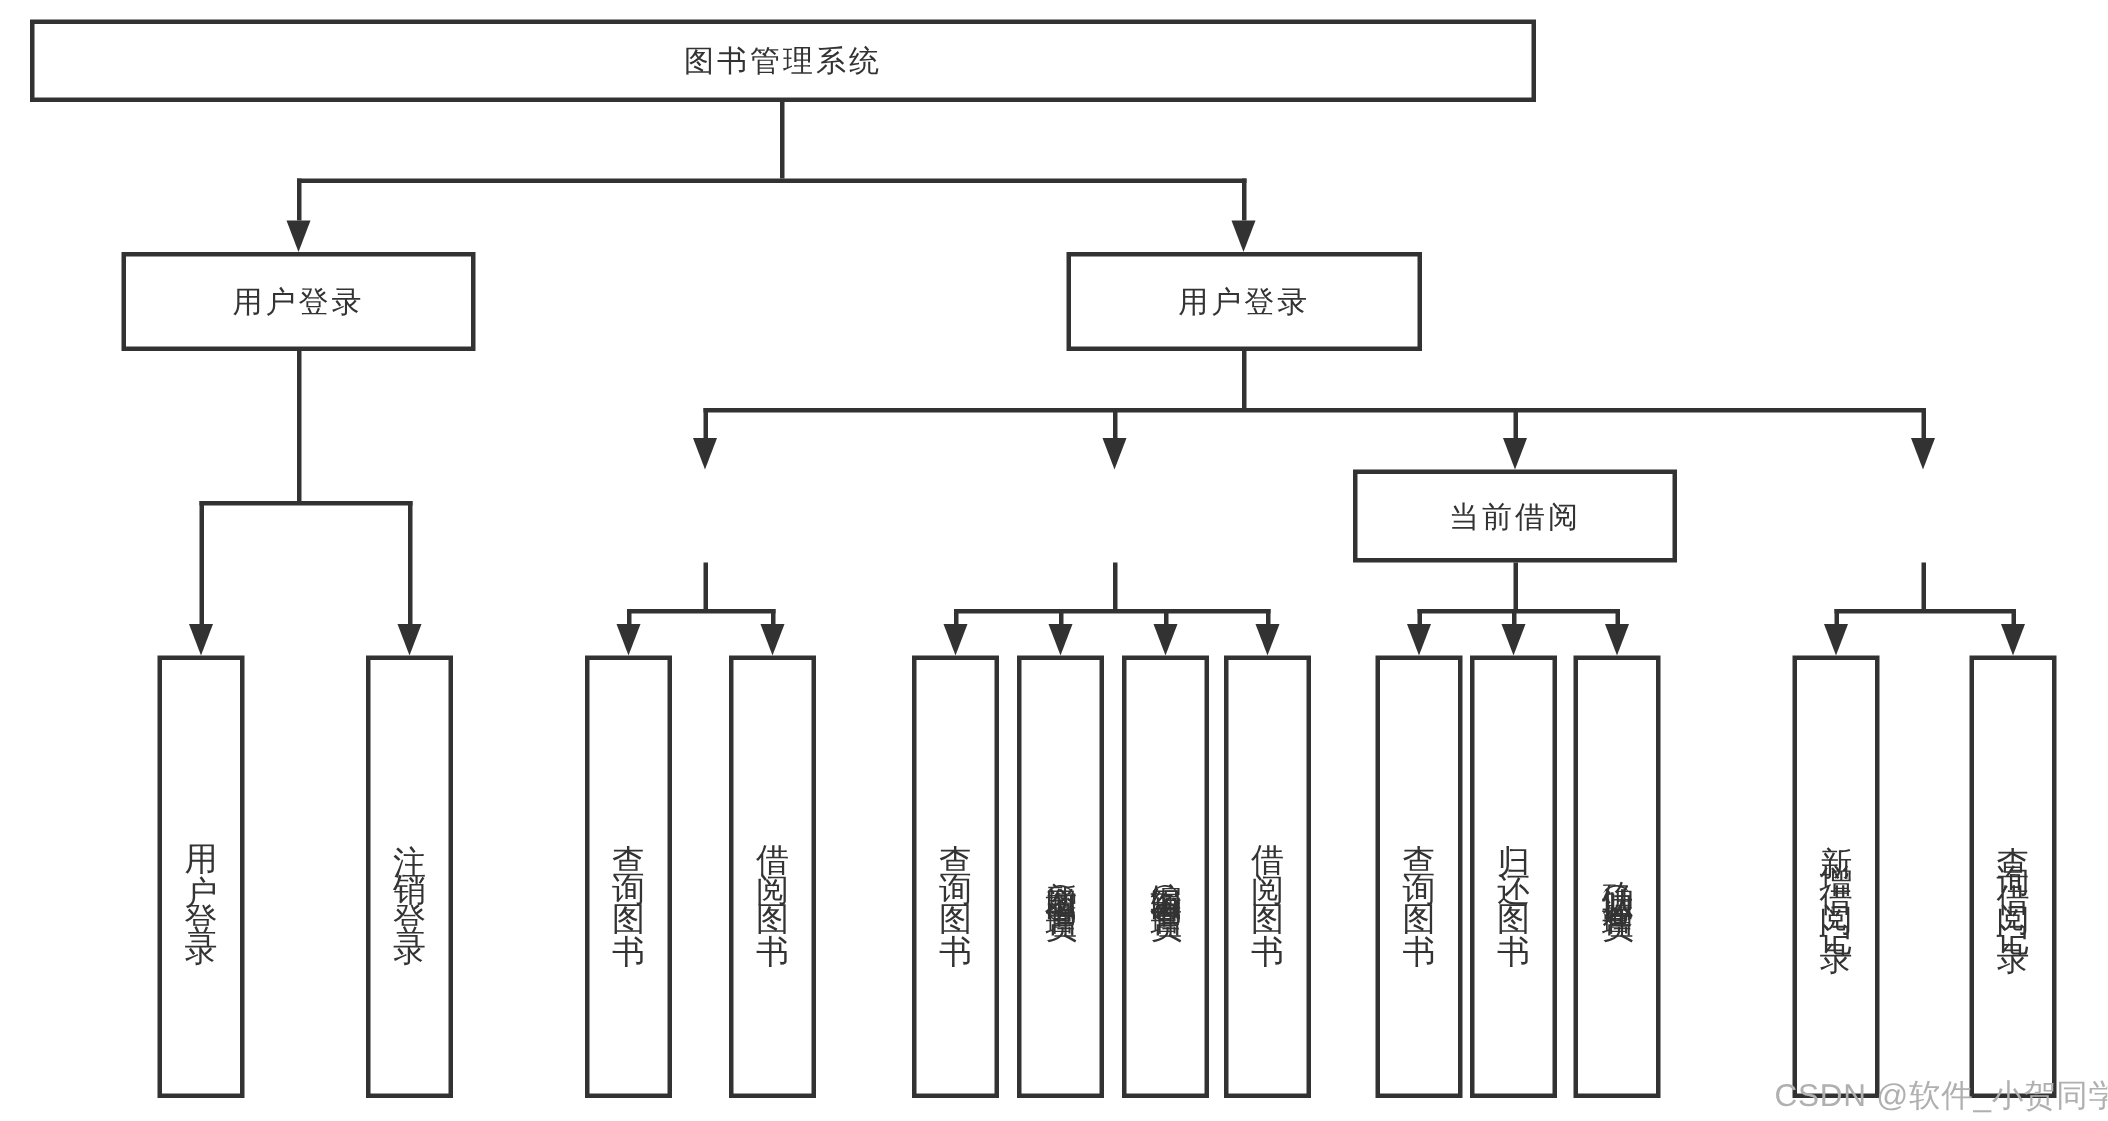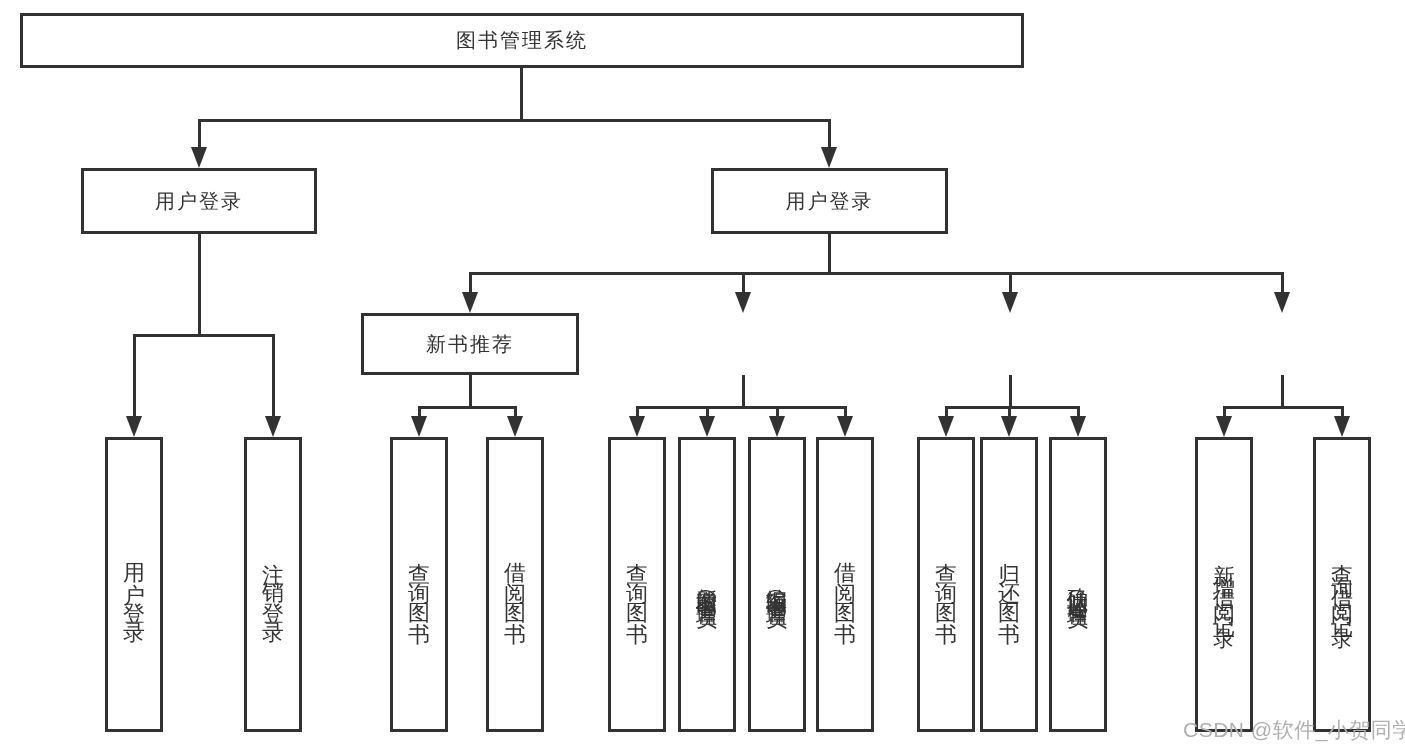--- a/index.html
+++ b/index.html
@@ -60,23 +60,23 @@
 <body>
 
 <div id="canvas">
 
   <div class="box hnode" style="left:20px; top:13px; width:1004px; height:55px;">图书管理系统</div>
 
   <div class="box hnode" style="left:81px; top:168px; width:236px; height:66px;">用户登录</div>
 
   <div class="box hnode" style="left:711px; top:168px; width:237px; height:66px;">用户登录</div>
 
-  <div class="box hnode" style="left:361px; top:313px; width:218px; height:62px;">新书推荐</div>
 
 
+  <div class="box hnode" style="left:902px; top:313px; width:216px; height:62px;">当前借阅</div>
 
 
   <div class="box vnode" style="left:105px;">用户登录</div>
   <div class="box vnode" style="left:244px;">注销登录</div>
 
   <div class="box vnode" style="left:390px;">查询图书</div>
   <div class="box vnode" style="left:486px;">借阅图书</div>
 
   <div class="box vnode" style="left:608px;">查询图书</div>
   <div class="box vnode tight" style="left:678px;">新增图书（管理员）</div>

